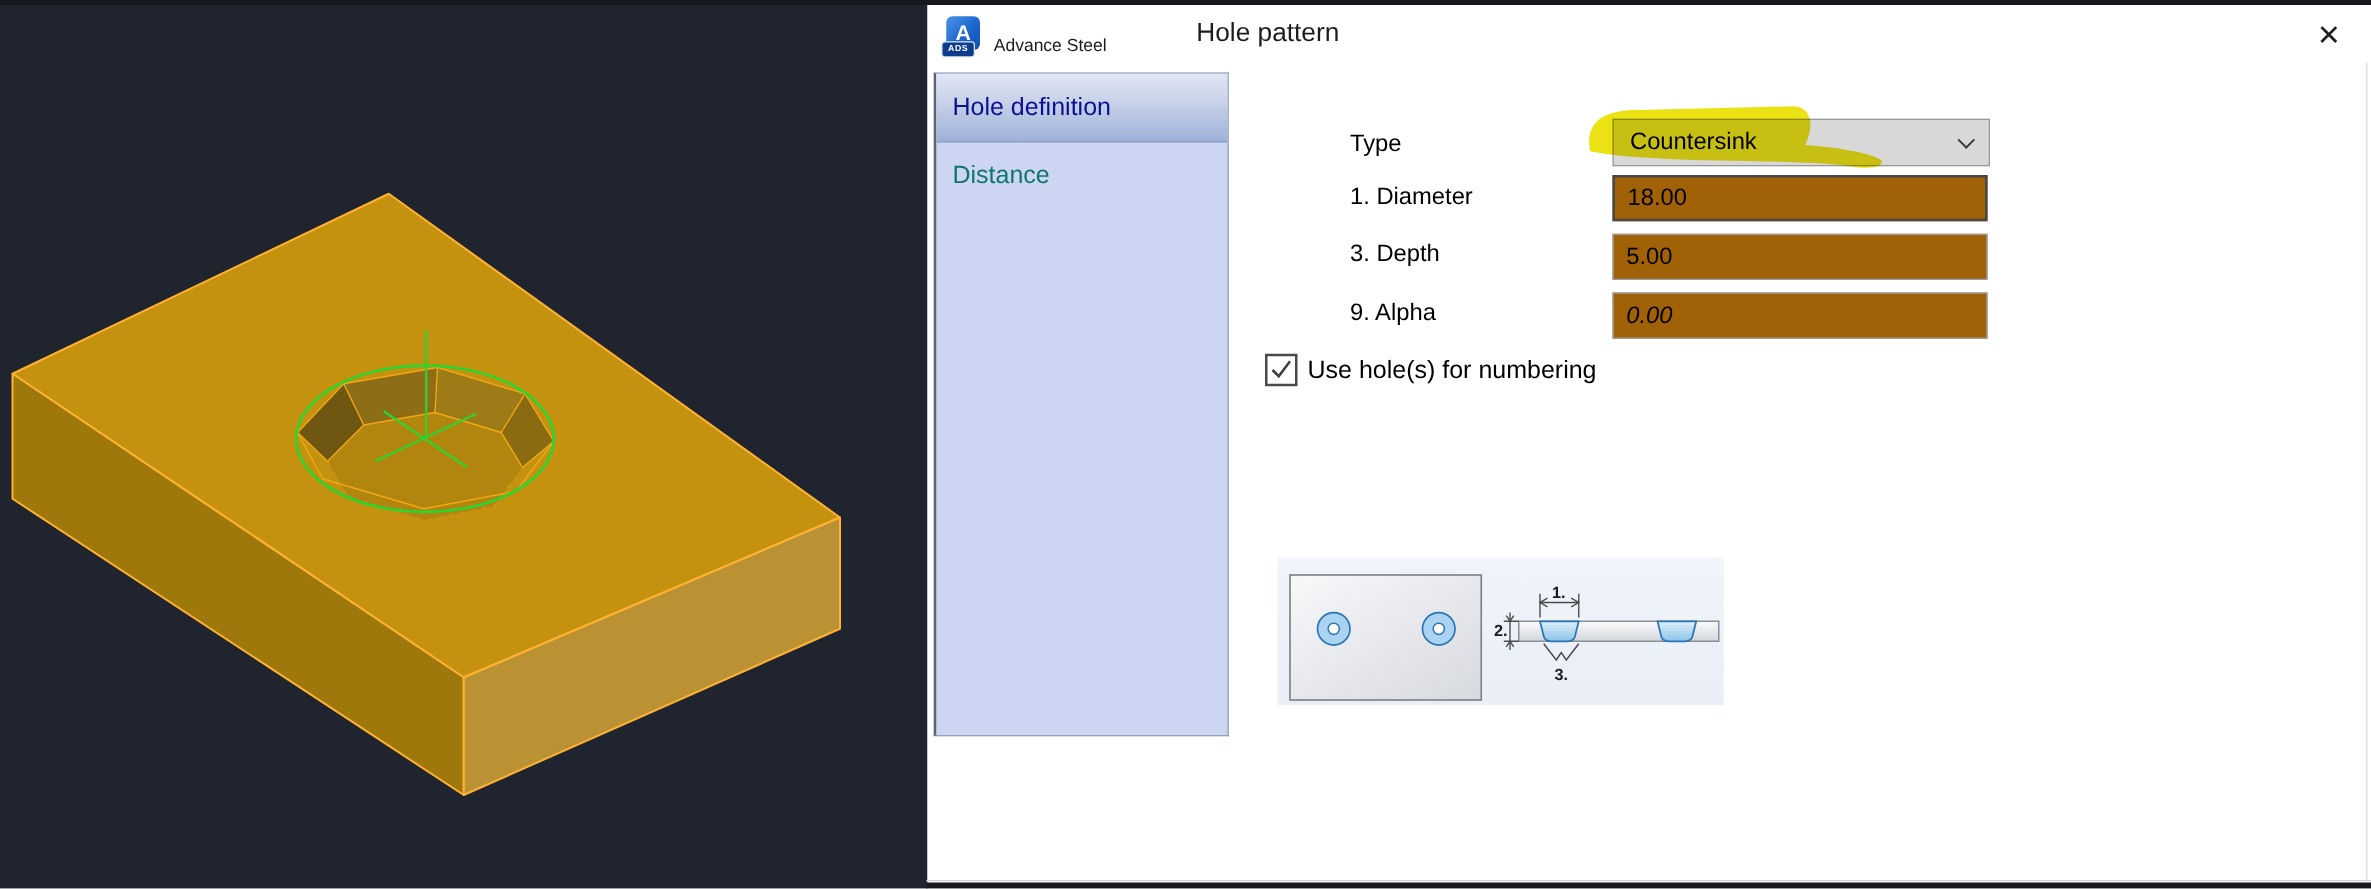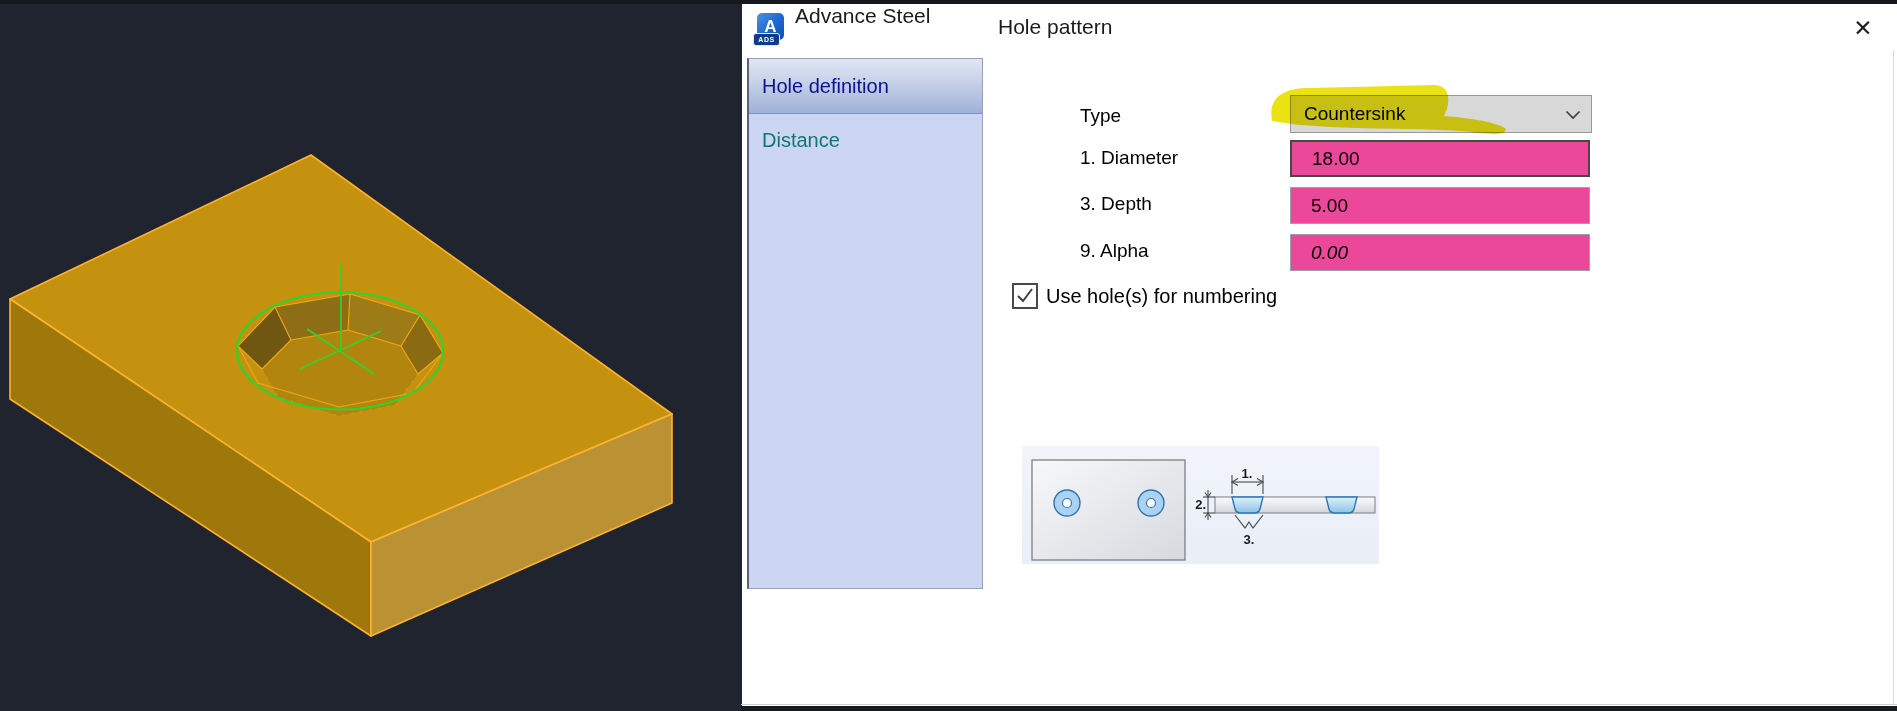--- a/index.html
+++ b/index.html
@@ -29,42 +29,42 @@
   
   .dialog{position:absolute;left:742px;top:0;width:1155px;height:711px;background:#fff;}
 
   .app-icon{position:absolute;left:757px;top:13px;width:27px;height:27px;border-radius:5px;
     background:linear-gradient(135deg,#4b94ea 0%,#1c66cd 55%,#0f4fae 100%);z-index:2;}
   .app-icon-a{position:absolute;left:0;top:1px;width:27px;height:25px;color:#fff;font-size:17px;
     font-weight:bold;text-align:center;line-height:25px;}
   .app-icon-badge{position:absolute;left:-4px;top:20px;width:27px;height:13px;border-radius:3px;
     background:#0d3c8c;border:1px solid #dfe8f6;color:#fff;font-size:7px;font-weight:bold;
     text-align:center;line-height:11px;letter-spacing:.5px;}
-  .title-app{position:absolute;left:795px;top:4px;font-size:21px;color:#1b1b1b;}
-  .title-doc{position:absolute;left:998px;top:15px;font-size:21px;color:#1b1b1b;}
+  .title-app{position:absolute;left:795px;top:28px;font-size:14px;color:#1b1b1b;}
+  .title-doc{position:absolute;left:957px;top:15px;font-size:21px;color:#1b1b1b;}
   .close-btn{position:absolute;left:1845px;top:10px;width:36px;height:36px;font-size:23px;color:#1f1f1f;
     text-align:center;line-height:36px;cursor:pointer;font-weight:300;}
 
   .sidebar{position:absolute;left:747px;top:58px;width:236px;height:531px;background:var(--sidebar-bg);
     border:1px solid #97a0b4;border-left:2px solid #5d636e;}
   .side-item{width:100%;height:52px;font-size:20px;line-height:52px;padding-left:13px;color:#0f766e;cursor:pointer;}
   .side-item.selected{height:55px;line-height:55px;color:var(--navy-text);
     background:linear-gradient(to bottom,#e0e6f4 0%,#c6d0e7 45%,#9fb1d9 100%);
     border-bottom:1px solid #8094c0;}
 
   .field-label{position:absolute;left:1080px;font-size:19px;color:#000;line-height:22px;}
   .combo{position:absolute;left:1290px;top:95px;width:302px;height:38px;background:#d8d8d8;
     border:1px solid #999;cursor:pointer;}
   .combo-text{position:absolute;left:13px;top:7px;font-size:19px;color:#000;}
   .combo-chevron{position:absolute;right:10px;top:14px;}
   .hl-annotation{position:absolute;left:1255px;top:75px;width:270px;height:70px;z-index:10;
     mix-blend-mode:multiply;pointer-events:none;}
 
-  .txt-input{position:absolute;left:1290px;width:300px;height:37px;border:1px solid #9aa0a6;background:#ec4899;
-    font-family:"Liberation Sans",sans-serif;font-size:19px;color:#000;padding-left:20px;}
+  .txt-input{position:absolute;left:1290px;width:300px;height:37px;border:1px solid #9aa0a6;background:#a16207;
+    font-family:"Liberation Sans",sans-serif;font-size:19px;color:#000;padding-left:10px;}
   .txt-input.focused{border:2px solid #474747;}
 
   .checkbox{position:absolute;left:1012px;top:283px;width:26px;height:26px;border:2px solid #4a4a4a;
     background:#fff;cursor:pointer;}
   .checkbox svg{display:block;margin:2px 0 0 2px;}
   .checkbox-label{position:absolute;left:1046px;top:285px;font-size:20px;color:#000;}
 
   .diagram{position:absolute;left:1022px;top:446px;width:357px;height:118px;
     background:linear-gradient(to bottom,#f1f4fa 0%,#e9eef7 100%);}
   .diagram svg{display:block;}

